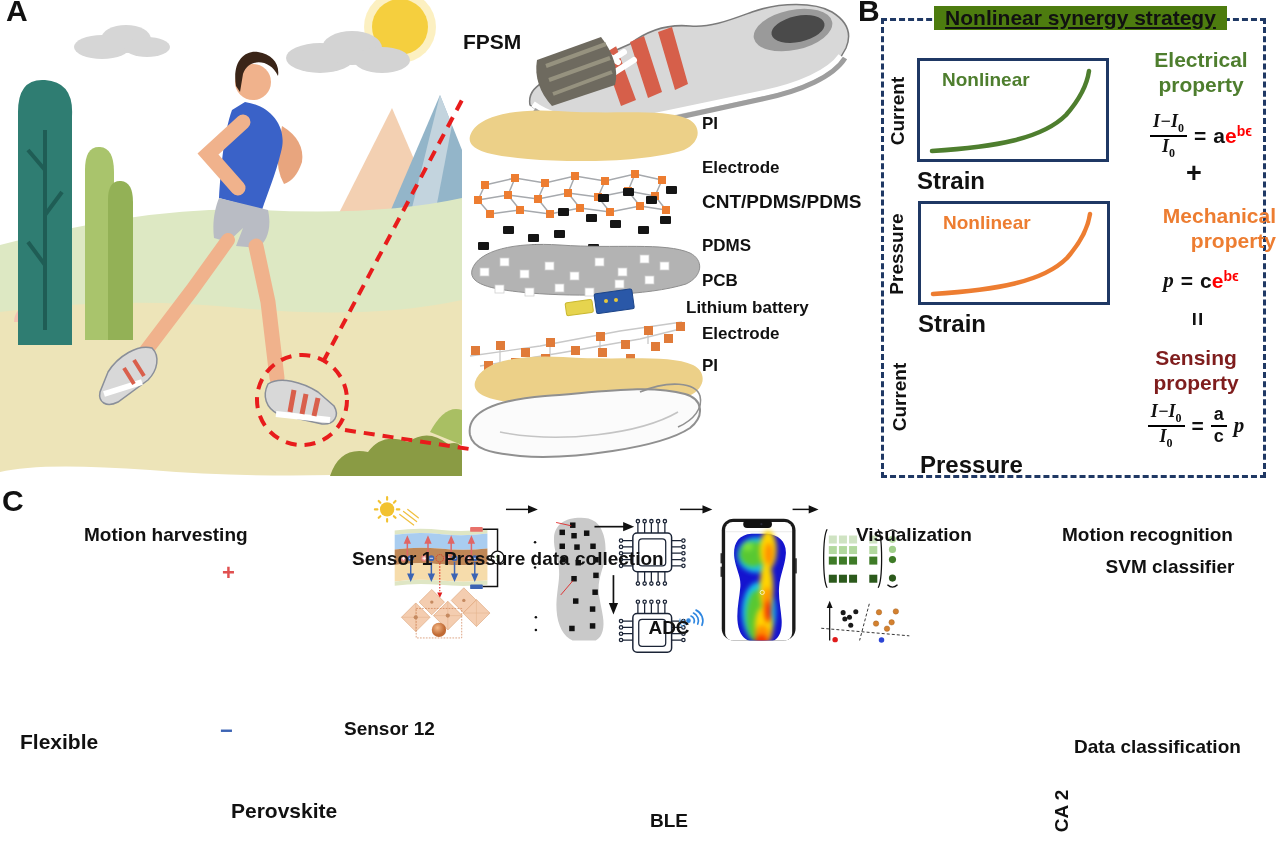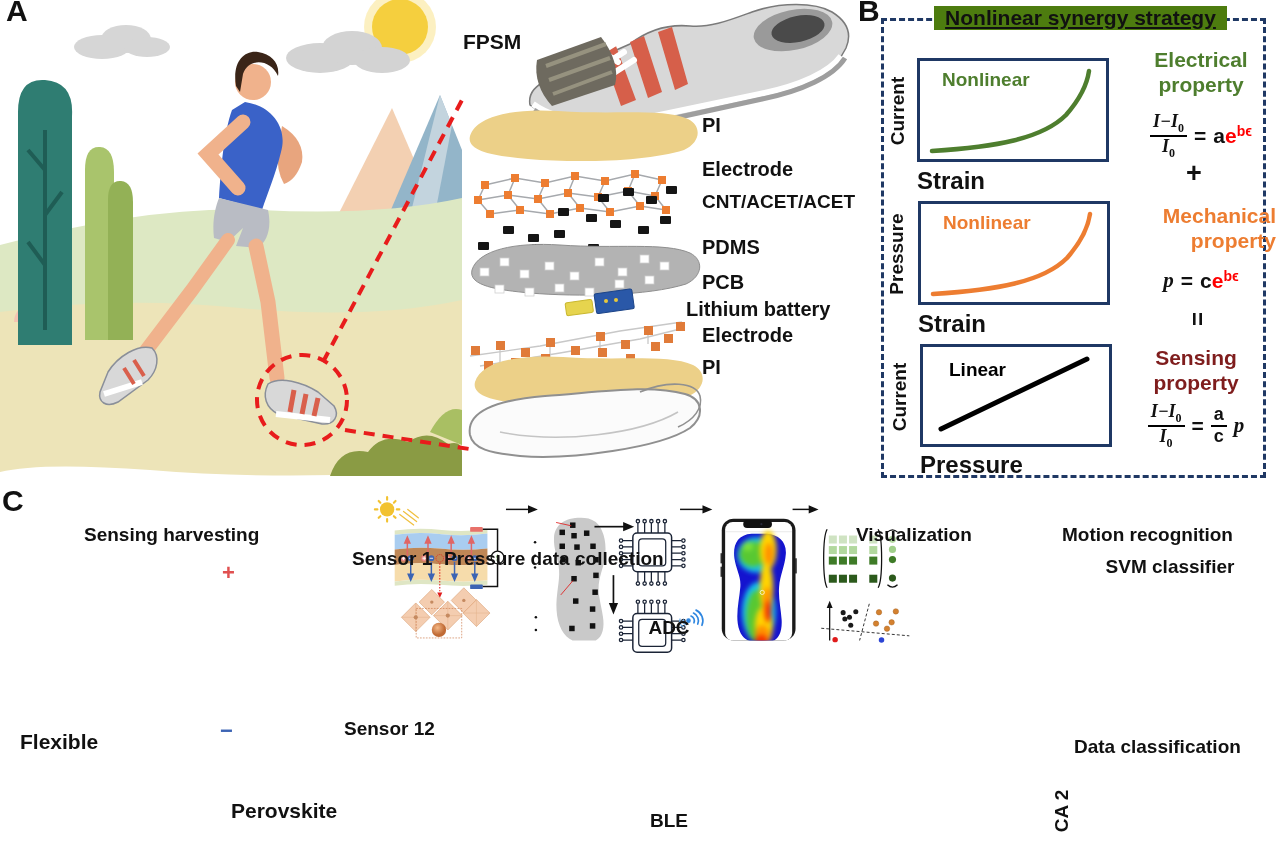--- a/index.html
+++ b/index.html
@@ -1,21 +1,21 @@
 <!DOCTYPE html>
 <html><head>
 <meta charset="utf-8">
 <style>
   html,body{margin:0;padding:0;background:#fff;}
   #fig{position:relative;width:1280px;height:847px;background:#fff;overflow:hidden;
        font-family:"Liberation Sans",sans-serif;color:#111;}
   .abs{position:absolute;}
   .panel-label{font-size:30px;font-weight:bold;line-height:1;}
   .lbl{font-weight:bold;white-space:nowrap;}
-  .lbl20{font-size:20px;}
+  .lbl20{font-size:17px;}
   .lbl21{font-size:21px;}
   .lbl19{font-size:19px;}
   
   #b-box{left:881px;top:18px;width:385px;height:460px;border:3px dashed #1f3864;box-sizing:border-box;}
   #b-title{left:934px;top:6px;width:285px;text-align:center;background:#4d7c0f;font-size:21px;
            font-weight:bold;padding:0 4px;z-index:3;text-decoration:underline;}
   .plot-box{border:3px solid #1f3864;box-sizing:border-box;background:#fff;}
   .ylabel{font-size:19px;font-weight:bold;text-align:center;transform:rotate(-90deg);}
   .xlabel{font-size:24px;font-weight:bold;text-align:left;}
   .curve-label{font-size:19px;font-weight:bold;}
@@ -260,21 +260,21 @@
       <path d="M470,435 C466,412 495,400 545,396 C600,392 650,384 685,394 C703,399 705,416 690,428 C660,448 570,460 520,456 C490,453 473,449 470,435 Z" fill="#fbfbfb" stroke="#909090" stroke-width="2"></path>
       <path d="M640,392 C668,380 696,382 700,396 C703,408 694,420 678,427" fill="none" stroke="#909090" stroke-width="1.6"></path>
       <path d="M500,432 C560,444 640,434 678,412" fill="none" stroke="#c4c4c4" stroke-width="1.6"></path>
     </g>
   </svg>
 
   <div class="abs panel-label" style="left:6px;top:-4px;">A</div>
   <div class="abs lbl lbl21" style="left:463px;top:30px;">FPSM</div>
   <div class="abs lbl lbl20" style="left:702px;top:114px;">PI</div>
   <div class="abs lbl lbl20" style="left:702px;top:158px;">Electrode</div>
-  <div class="abs lbl" style="left:702px;top:191px;font-size:19px;">CNT/ACET/ACET</div>
+  <div class="abs lbl" style="left:702px;top:191px;font-size:19px;">CNT/PDMS/PDMS</div>
   <div class="abs lbl lbl20" style="left:702px;top:236px;">PDMS</div>
   <div class="abs lbl lbl20" style="left:702px;top:271px;">PCB</div>
   <div class="abs lbl lbl20" style="left:686px;top:298px;">Lithium battery</div>
   <div class="abs lbl lbl20" style="left:702px;top:324px;">Electrode</div>
   <div class="abs lbl lbl20" style="left:702px;top:356px;">PI</div>
 
   <div class="abs panel-label" style="left:858px;top:-4px;">B</div>
   <div class="abs" id="b-box"></div>
   <div class="abs" id="b-title">Nonlinear synergy strategy</div>
 
@@ -290,26 +290,20 @@
   <div class="abs ylabel" style="left:842px;top:243px;width:110px;">Pressure</div>
   <div class="abs plot-box" style="left:918px;top:201px;width:192px;height:104px;">
     <svg width="186" height="98" viewBox="0 0 186 98">
       <path d="M12,90 C75,86 122,78 146,54 C160,38 167,24 169,10" stroke="#ed7d31" stroke-width="4.5" fill="none" stroke-linecap="round"></path>
     </svg>
     <div class="abs curve-label" style="left:22px;top:8px;color:#ed7d31;">Nonlinear</div>
   </div>
   <div class="abs xlabel" style="left:918px;top:310px;width:192px;">Strain</div>
 
   <div class="abs ylabel" style="left:845px;top:386px;width:110px;">Current</div>
-  <div class="abs plot-box" style="left:920px;top:344px;width:192px;height:103px;">
-    <svg width="186" height="97" viewBox="0 0 186 97">
-      <line x1="18" y1="82" x2="164" y2="12" stroke="#000000" stroke-width="5" stroke-linecap="round"></line>
-    </svg>
-    <div class="abs curve-label" style="left:26px;top:12px;color:#000;">Linear</div>
-  </div>
   <div class="abs xlabel" style="left:920px;top:451px;width:192px;">Pressure</div>
 
   <div class="abs prop" style="left:1126px;top:47px;color:#4e7e2e;">
     <span>Electrical</span><br>
     <span>property</span>
   </div>
   <div class="abs eq-row" style="left:1126px;top:112px;width:150px;">
     <span class="frac">
         <span class="top serif"><span>I−I</span><sub>0</sub></span>
       <span class="serif"><span>I</span><sub>0</sub></span>
@@ -669,21 +663,21 @@
           <circle cx="1200" cy="807" r="6.5"></circle>
           <circle cx="1237" cy="804" r="6.5"></circle>
           <circle cx="1226" cy="819" r="6.5"></circle>
       </g>
       <circle cx="1103" cy="845" r="6.5" fill="#e01b1b"></circle>
       <circle cx="1213" cy="846" r="6.5" fill="#2b44d4"></circle>
     </g>
   </svg>
 
   <div class="abs panel-label" style="left:2px;top:486px;">C</div>
-  <div class="abs lbl lbl19" style="left:84px;top:524px;">Sensing harvesting</div>
+  <div class="abs lbl lbl19" style="left:84px;top:524px;">Motion harvesting</div>
   <div class="abs lbl lbl19" style="left:444px;top:548px;">Pressure data collection</div>
   <div class="abs lbl lbl19" style="left:856px;top:524px;">Visualization</div>
   <div class="abs lbl lbl19" style="left:1062px;top:524px;">Motion recognition</div>
   <div class="abs lbl" style="left:222px;top:560px;font-size:22px;color:#e05050;">+</div>
   <div class="abs lbl" style="left:220px;top:718px;font-size:22px;color:#3c64b4;">−</div>
   <div class="abs lbl lbl21" style="left:20px;top:730px;">Flexible</div>
   <div class="abs lbl lbl21" style="left:231px;top:799px;">Perovskite</div>
   <div class="abs lbl lbl19" style="left:352px;top:548px;">Sensor 1</div>
   <div class="abs lbl lbl19" style="left:344px;top:718px;">Sensor 12</div>
   <div class="abs lbl" style="left:637px;top:617px;width:64px;text-align:center;font-size:19px;">ADC</div>

